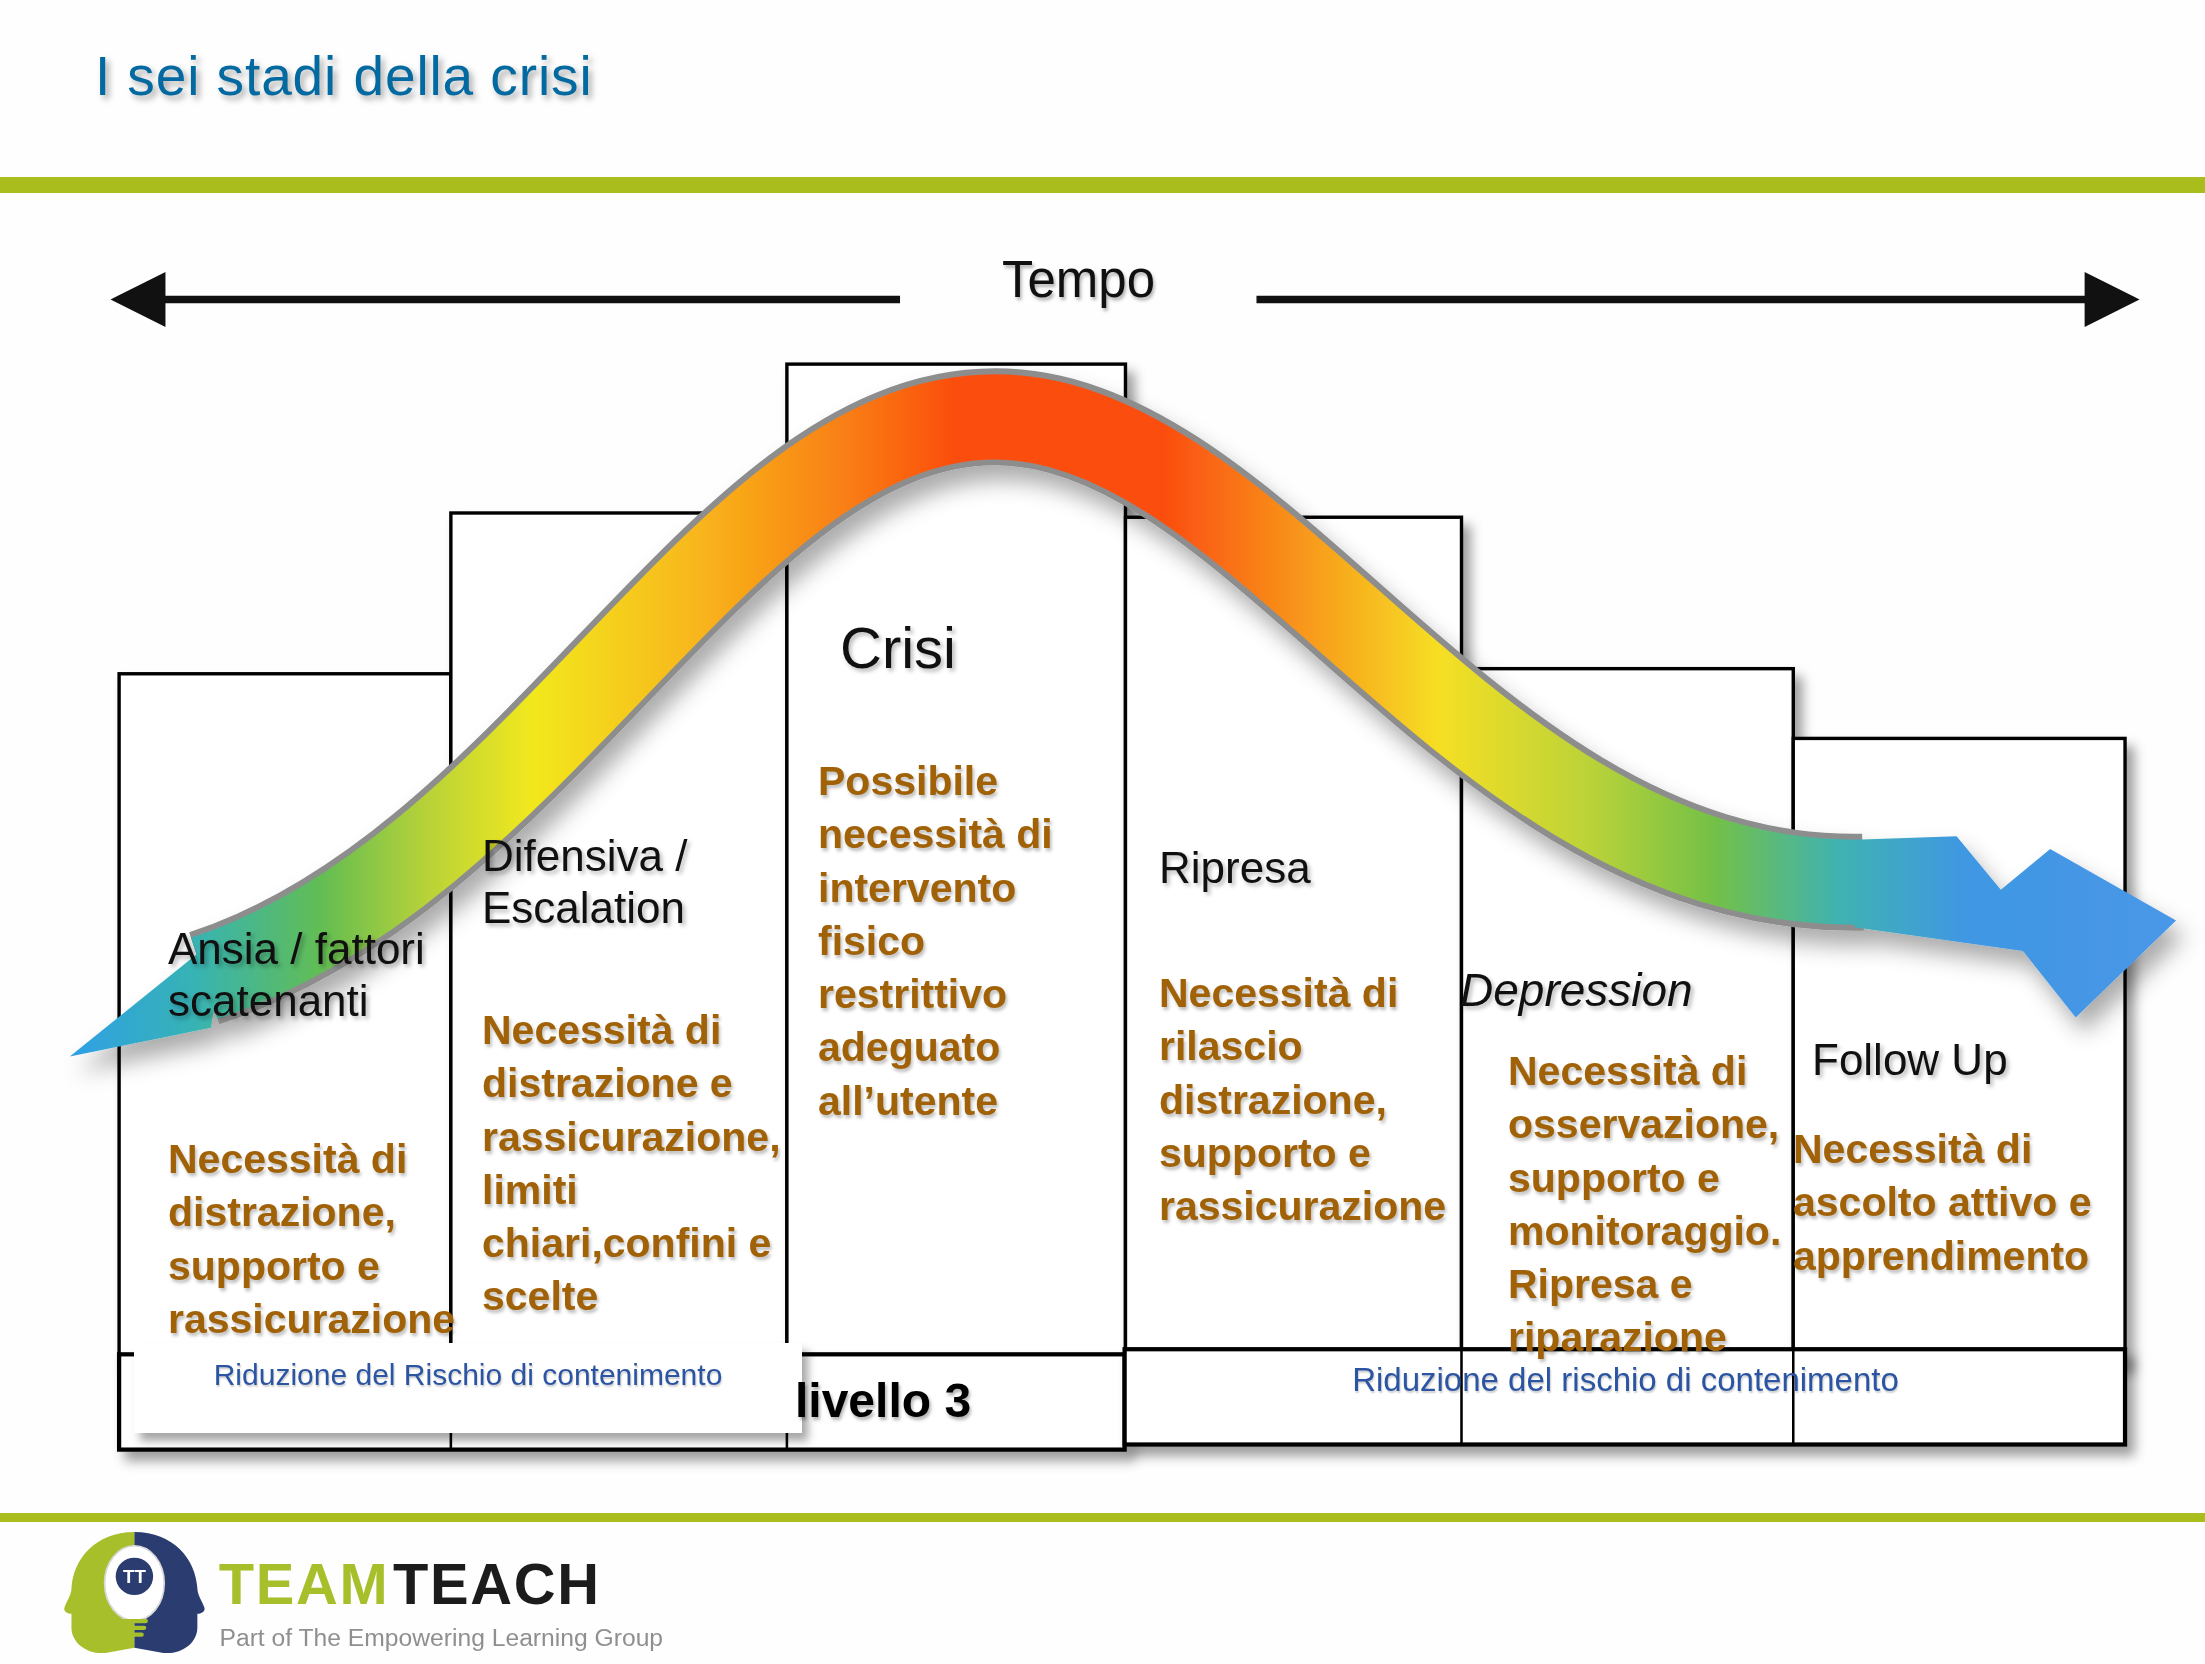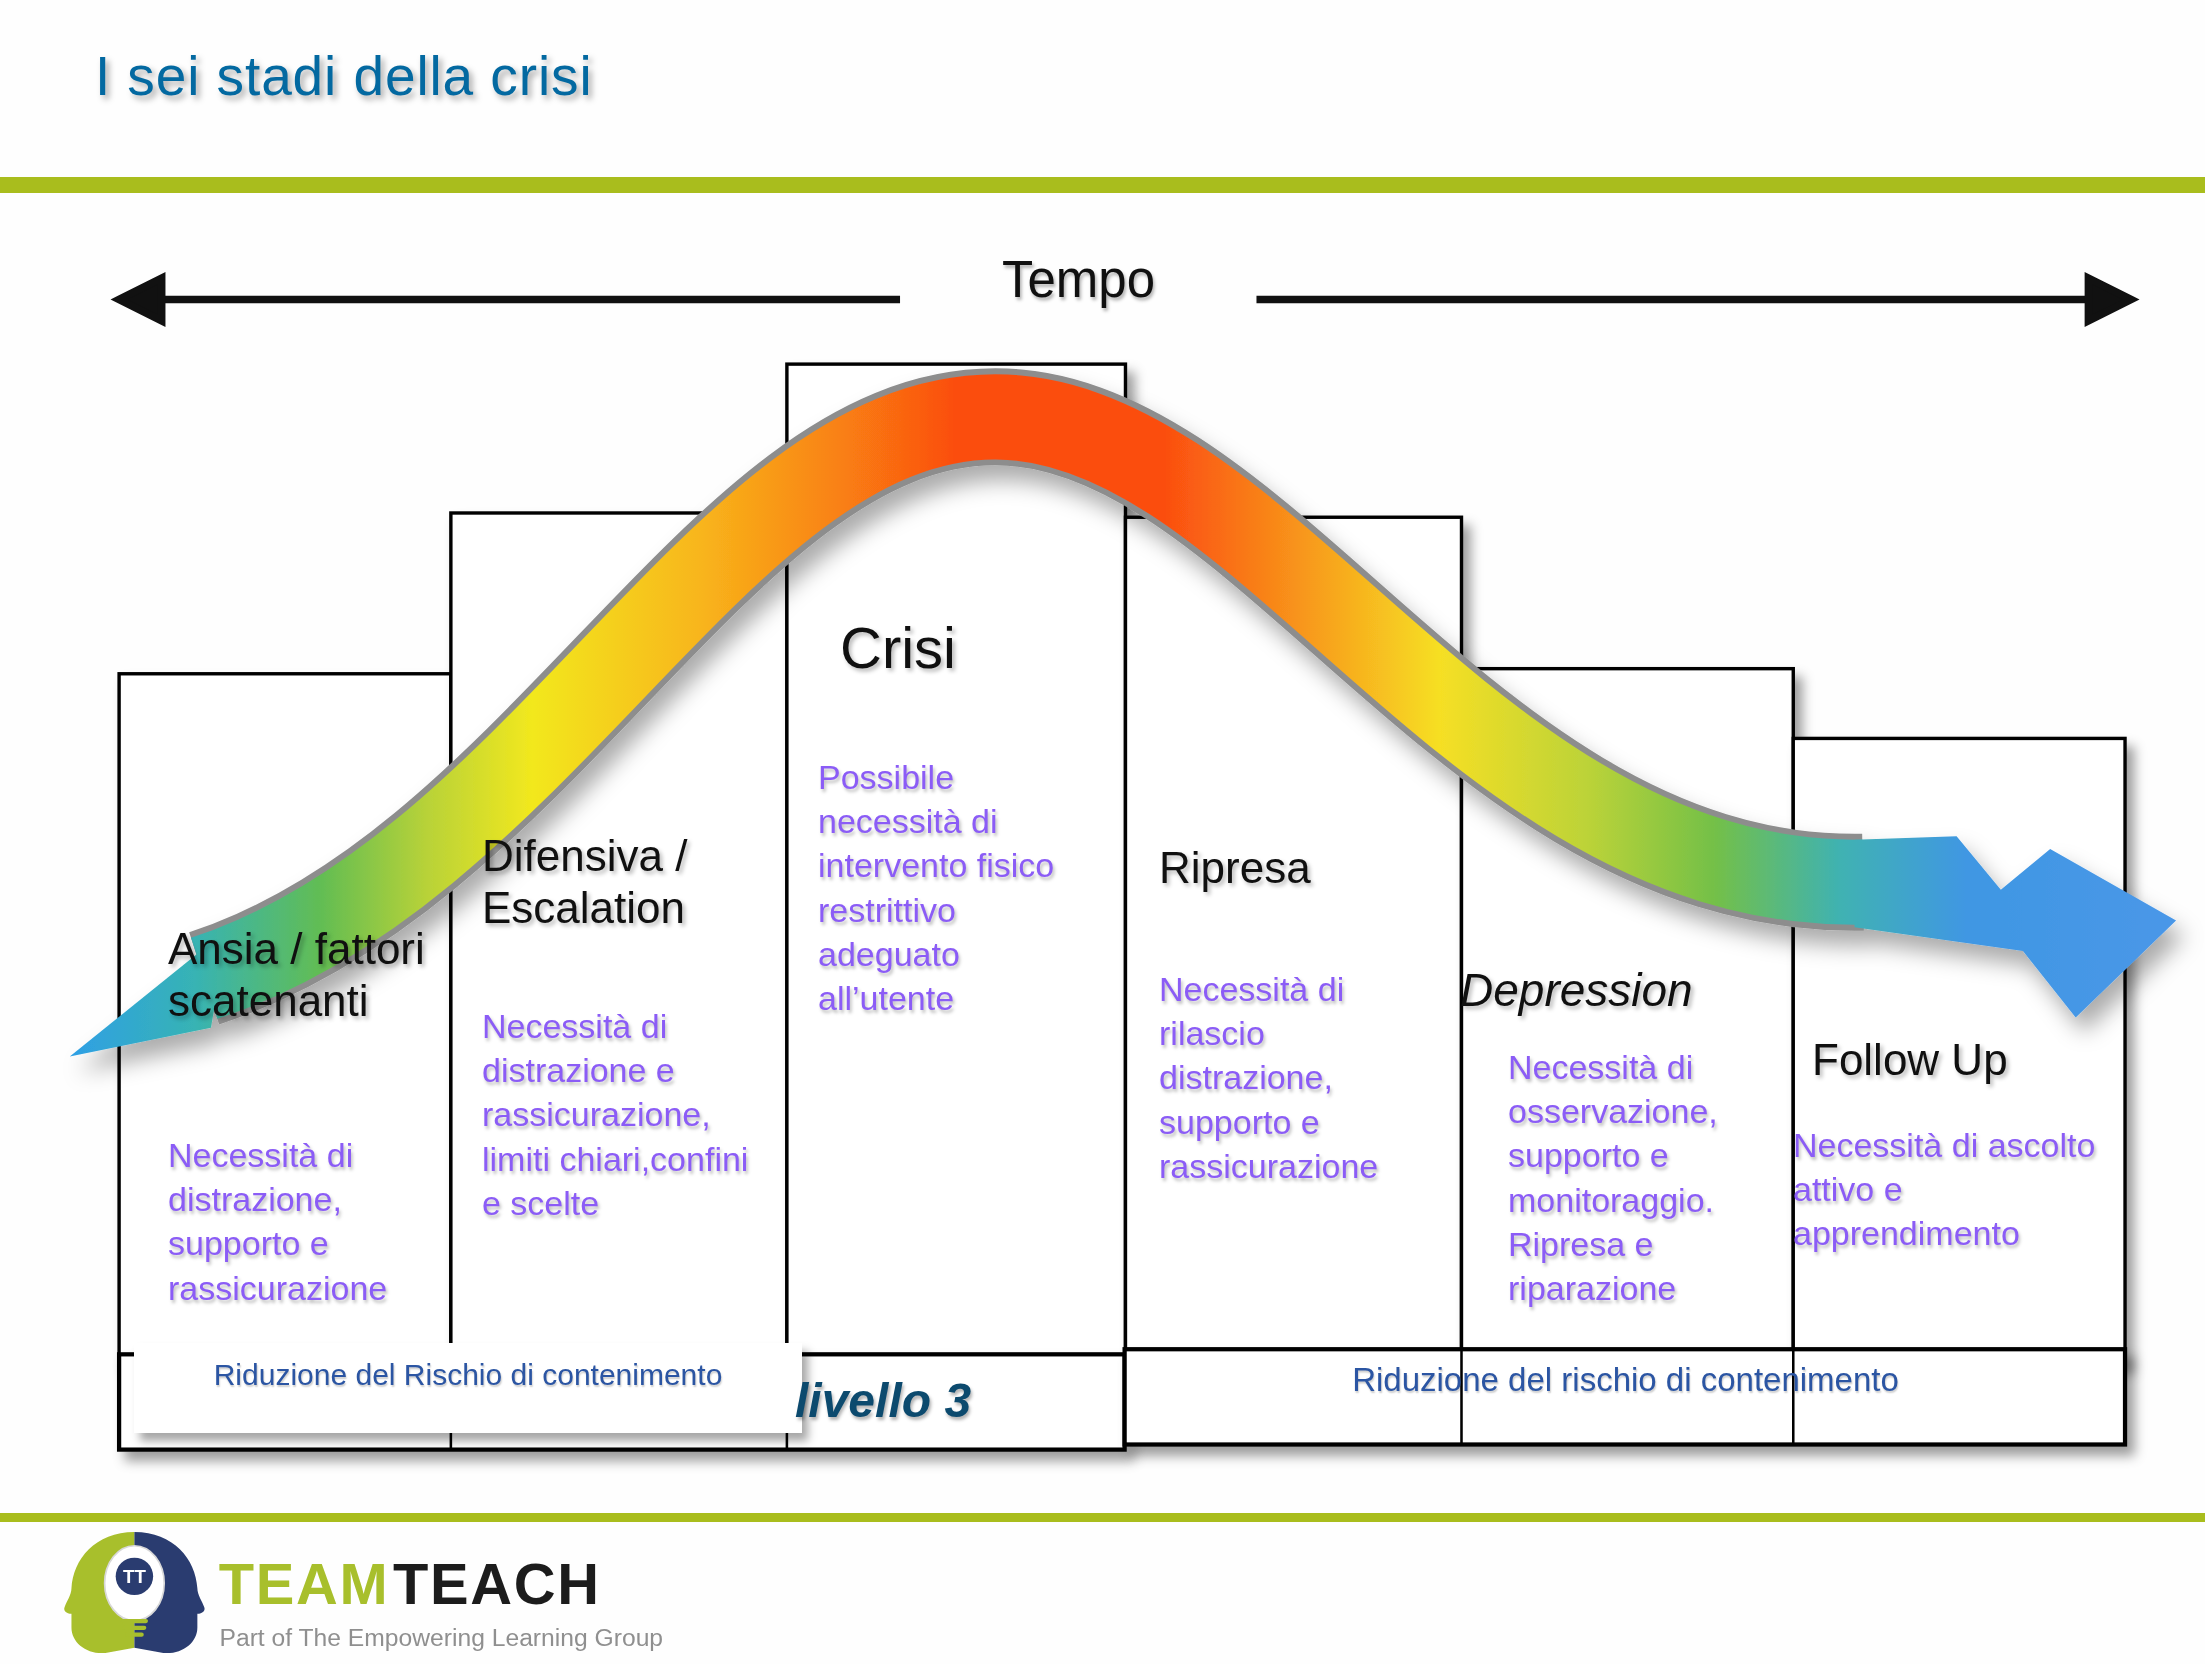--- a/index.html
+++ b/index.html
@@ -20,21 +20,21 @@
   .divider-bottom{left:0;top:1513px;width:2205px;height:8.5px;background:#a9bd1d;}
   .diagram-svg{left:0;top:0;width:2205px;height:1664px;}
   .tempo-label{
     left:900px;top:250px;width:357px;text-align:center;font-size:51px;color:#101010;
     text-shadow:1.7px 2.6px 3.4px rgba(0,0,0,0.3);
   }
   .stage-title{
     font-size:44px;line-height:1.18;color:#101010;text-shadow:2.6px 3.4px 4.3px rgba(0,0,0,0.28);
   }
   .stage-body{
-    font-size:34px;line-height:1.3;color:#8b5cf6;text-shadow:1.7px 2.6px 3.4px rgba(0,0,0,0.26);
+    font-size:41px;line-height:1.3;color:#a16207;text-shadow:1.7px 2.6px 3.4px rgba(0,0,0,0.26);font-weight:bold;
   }
   .s1-title{left:168px;top:923px;width:259px;}
   .s1-body{left:168px;top:1133px;width:255px;}
   .s2-title{left:482px;top:830px;width:294px;}
   .s2-body{left:482px;top:1004px;width:294px;}
   .s3-title{left:840px;top:614px;width:272px;font-size:58px;}
   .s3-body{left:818px;top:755px;width:264px;}
   .s4-title{left:1159px;top:842px;width:281px;}
   .s4-body{left:1159px;top:967px;width:281px;}
   .s5-title{left:1460px;top:963px;width:323px;font-size:46px;font-style:italic;}
@@ -43,22 +43,22 @@
   .s6-body{left:1793px;top:1123px;width:328px;}
   .overlay-box{
     left:134px;top:1343px;width:668px;height:90px;background:#ffffff;
     box-shadow:6px 7.7px 8.5px rgba(0,0,0,0.35);
   }
   .overlay-text{
     left:134px;top:1358px;width:668px;text-align:center;font-size:30px;color:#2b55a3;
     text-shadow:0.9px 1.7px 1.7px rgba(0,0,0,0.2);
   }
   .level-label{
-    left:795px;top:1373px;width:255px;font-size:48px;font-weight:700;color:#0c4a6e;
-    text-shadow:1.7px 2.6px 3.4px rgba(0,0,0,0.3);white-space:nowrap;font-style:italic;
+    left:795px;top:1373px;width:255px;font-size:48px;font-weight:700;color:#000000;
+    text-shadow:1.7px 2.6px 3.4px rgba(0,0,0,0.3);white-space:nowrap;
   }
   .right-bar-label{
     left:1125px;top:1361px;width:1001px;text-align:center;font-size:33px;color:#2b55a3;
     text-shadow:0.9px 1.7px 1.7px rgba(0,0,0,0.2);
   }
 </style>
 </head>
 <body>
 
 <div class="canvas">

